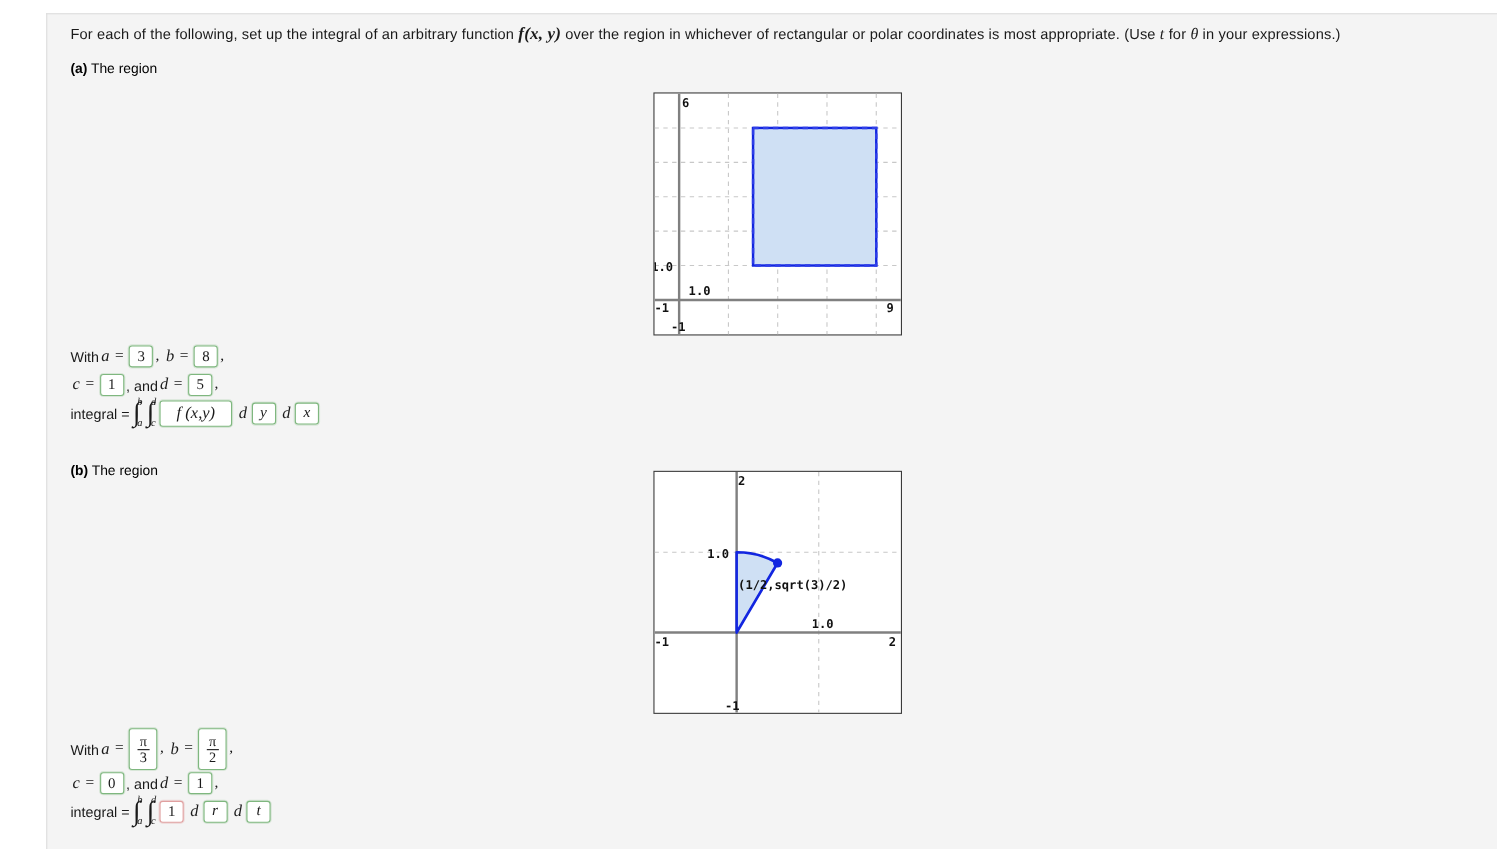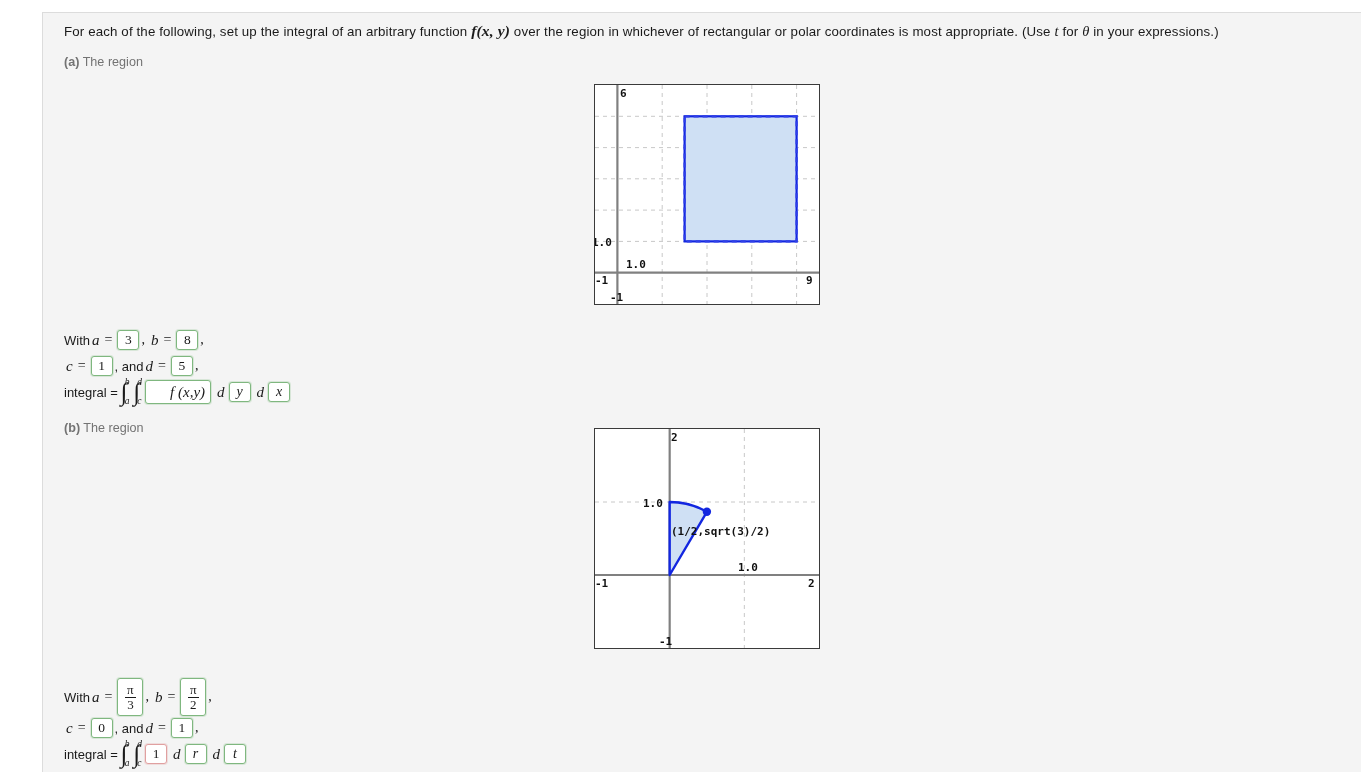--- a/index.html
+++ b/index.html
@@ -35,40 +35,39 @@
     white-space: nowrap;
     letter-spacing: 0.01em;
   }
   .mi { font-family: "Liberation Serif", serif; font-style: italic; font-size: 14.5px; }
   .mi-b { font-family: "Liberation Serif", serif; font-style: italic; font-size: 15.5px; font-weight: 600; }
 
   .part-label {
     position: absolute;
     left: 21px;
     font-size: 12.6px;
-    color: #737373;
+    color: #000000;
   }
   .part-label b { font-weight: bold; }
 
   
   .graph {
     position: absolute;
     background: #ffffff;
     border: 1px solid #3a3a3a;
     box-sizing: border-box;
   }
   .graph svg { display: block; }
 
   
   .answers {
     position: absolute;
     left: 21px;
     font-size: 13px;
     color: #1a1a1a;
-    margin-top: 16px;
   }
   .arow {
     display: flex;
     align-items: center;
     height: 26px;
     white-space: nowrap;
   }
   .arow .txt { font-size: 13px; }
   .lbl-italic {
     font-family: "Liberation Serif", serif;
@@ -90,21 +89,21 @@
     background: #ffffff;
     border: 1px solid #7fb77f;
     border-radius: 3px;
     box-shadow: 0 0 0 1px rgba(120,180,120,0.22);
     font-family: "Liberation Serif", serif;
     font-size: 13.5px;
     color: #1a1a1a;
     box-sizing: border-box;
   }
   .abox.tall { height: 38px; min-width: 26px; }
-  .abox.wide { min-width: 66px; height: 24px; justify-content: flex-end; }
+  .abox.wide { min-width: 66px; height: 24px; }
   .abox.wrong {
     border-color: #e0a0a0;
     box-shadow: 0 0 0 1px rgba(224,150,150,0.25);
   }
   .abox .mvar {
     font-family: "Liberation Serif", serif;
     font-style: italic;
     font-size: 14px;
   }
   .abox .fexpr {

